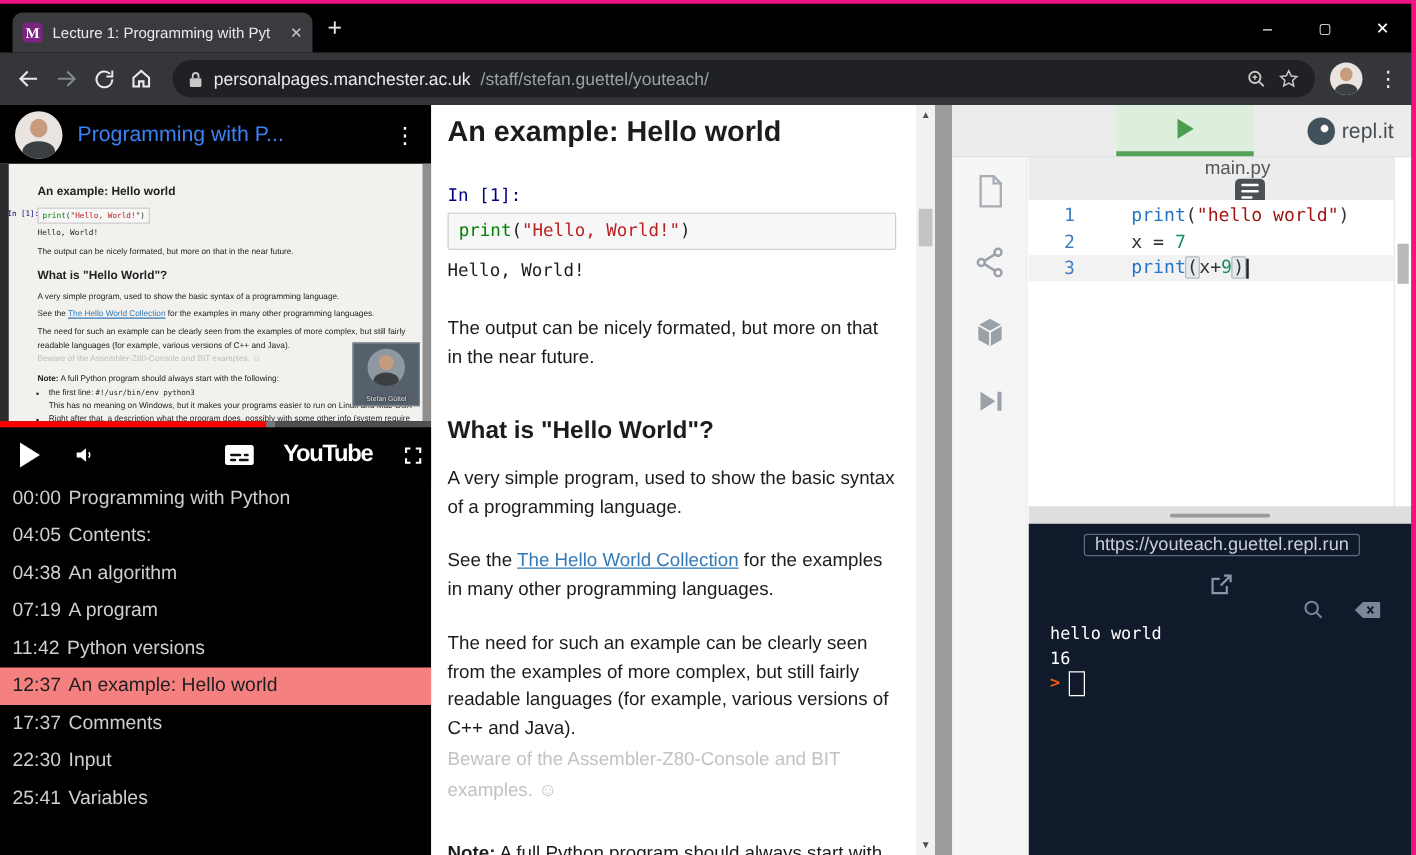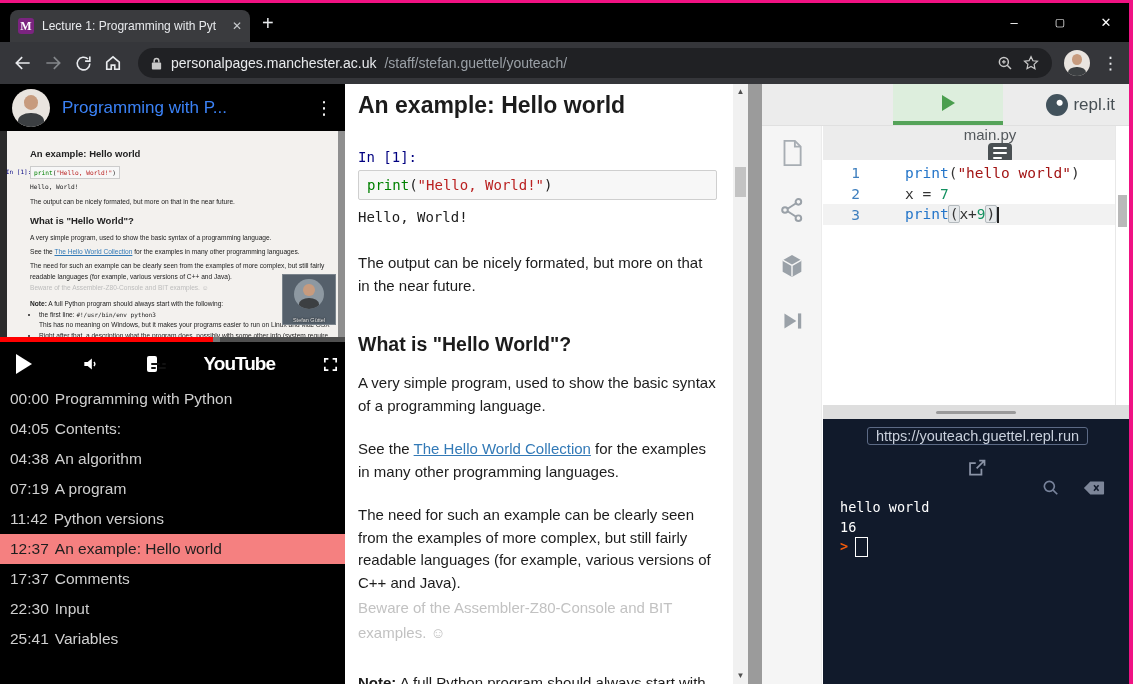--- a/index.html
+++ b/index.html
@@ -57,21 +57,21 @@
   .mini .str{color:#ba2121;}
   .mini ul{margin:1px 0 0 9px;padding:0;list-style:disc;}
   .mini li{margin:0;}
   .mini code{font-family:"DejaVu Sans Mono",monospace;font-size:6px;}
   .webcam{position:absolute;right:9px;bottom:12px;width:52px;height:49px;background:#55606b;border:1px solid #7b848c;overflow:hidden;}
   .webcam .person-avatar{position:absolute;left:11px;top:4px;width:30px;height:30px;background:#8d98a1;}
   .webcam-cap{position:absolute;left:0;right:0;bottom:1px;text-align:center;color:#e8e8e8;font-size:5.5px;text-shadow:0 0 2px #000;}
   .vprogress{position:absolute;left:0;top:253px;width:345px;height:5px;background:#4f4f4f;}
   .vprogress-fill{position:absolute;left:0;top:0;height:5px;width:213px;background:#f00;}
   .vprogress-handle{position:absolute;left:213px;top:0;height:5px;width:7px;background:#787878;}
-  .vcontrols{position:absolute;left:0;top:258px;width:355px;height:44px;background:#000;display:flex;align-items:center;padding:0 16px;box-sizing:border-box;gap:23px;}
+  .vcontrols{position:absolute;left:0;top:258px;width:355px;height:44px;background:#000;display:flex;align-items:center;padding:0 16px;box-sizing:border-box;}
   .play-tri{width:0;height:0;border-left:16px solid #fff;border-top:10px solid transparent;border-bottom:10px solid transparent;}
   .vol{margin-left:26px;}
   .vc-spacer{flex:1;}
   .cc-icon{width:23px;height:16px;background:#fff;border-radius:2px;position:relative;}
   .cc-icon i{position:absolute;height:2px;background:#111;border-radius:1px;}
   .cc-icon i.a{left:4px;bottom:7px;width:9px;}
   .cc-icon i.b{left:15px;bottom:7px;width:4px;}
   .cc-icon i.c{left:4px;bottom:3px;width:5px;}
   .cc-icon i.d{left:11px;bottom:3px;width:8px;}
   .yt-label{color:#fff;font-weight:bold;font-size:19px;letter-spacing:-1px;margin:0 24px;}

